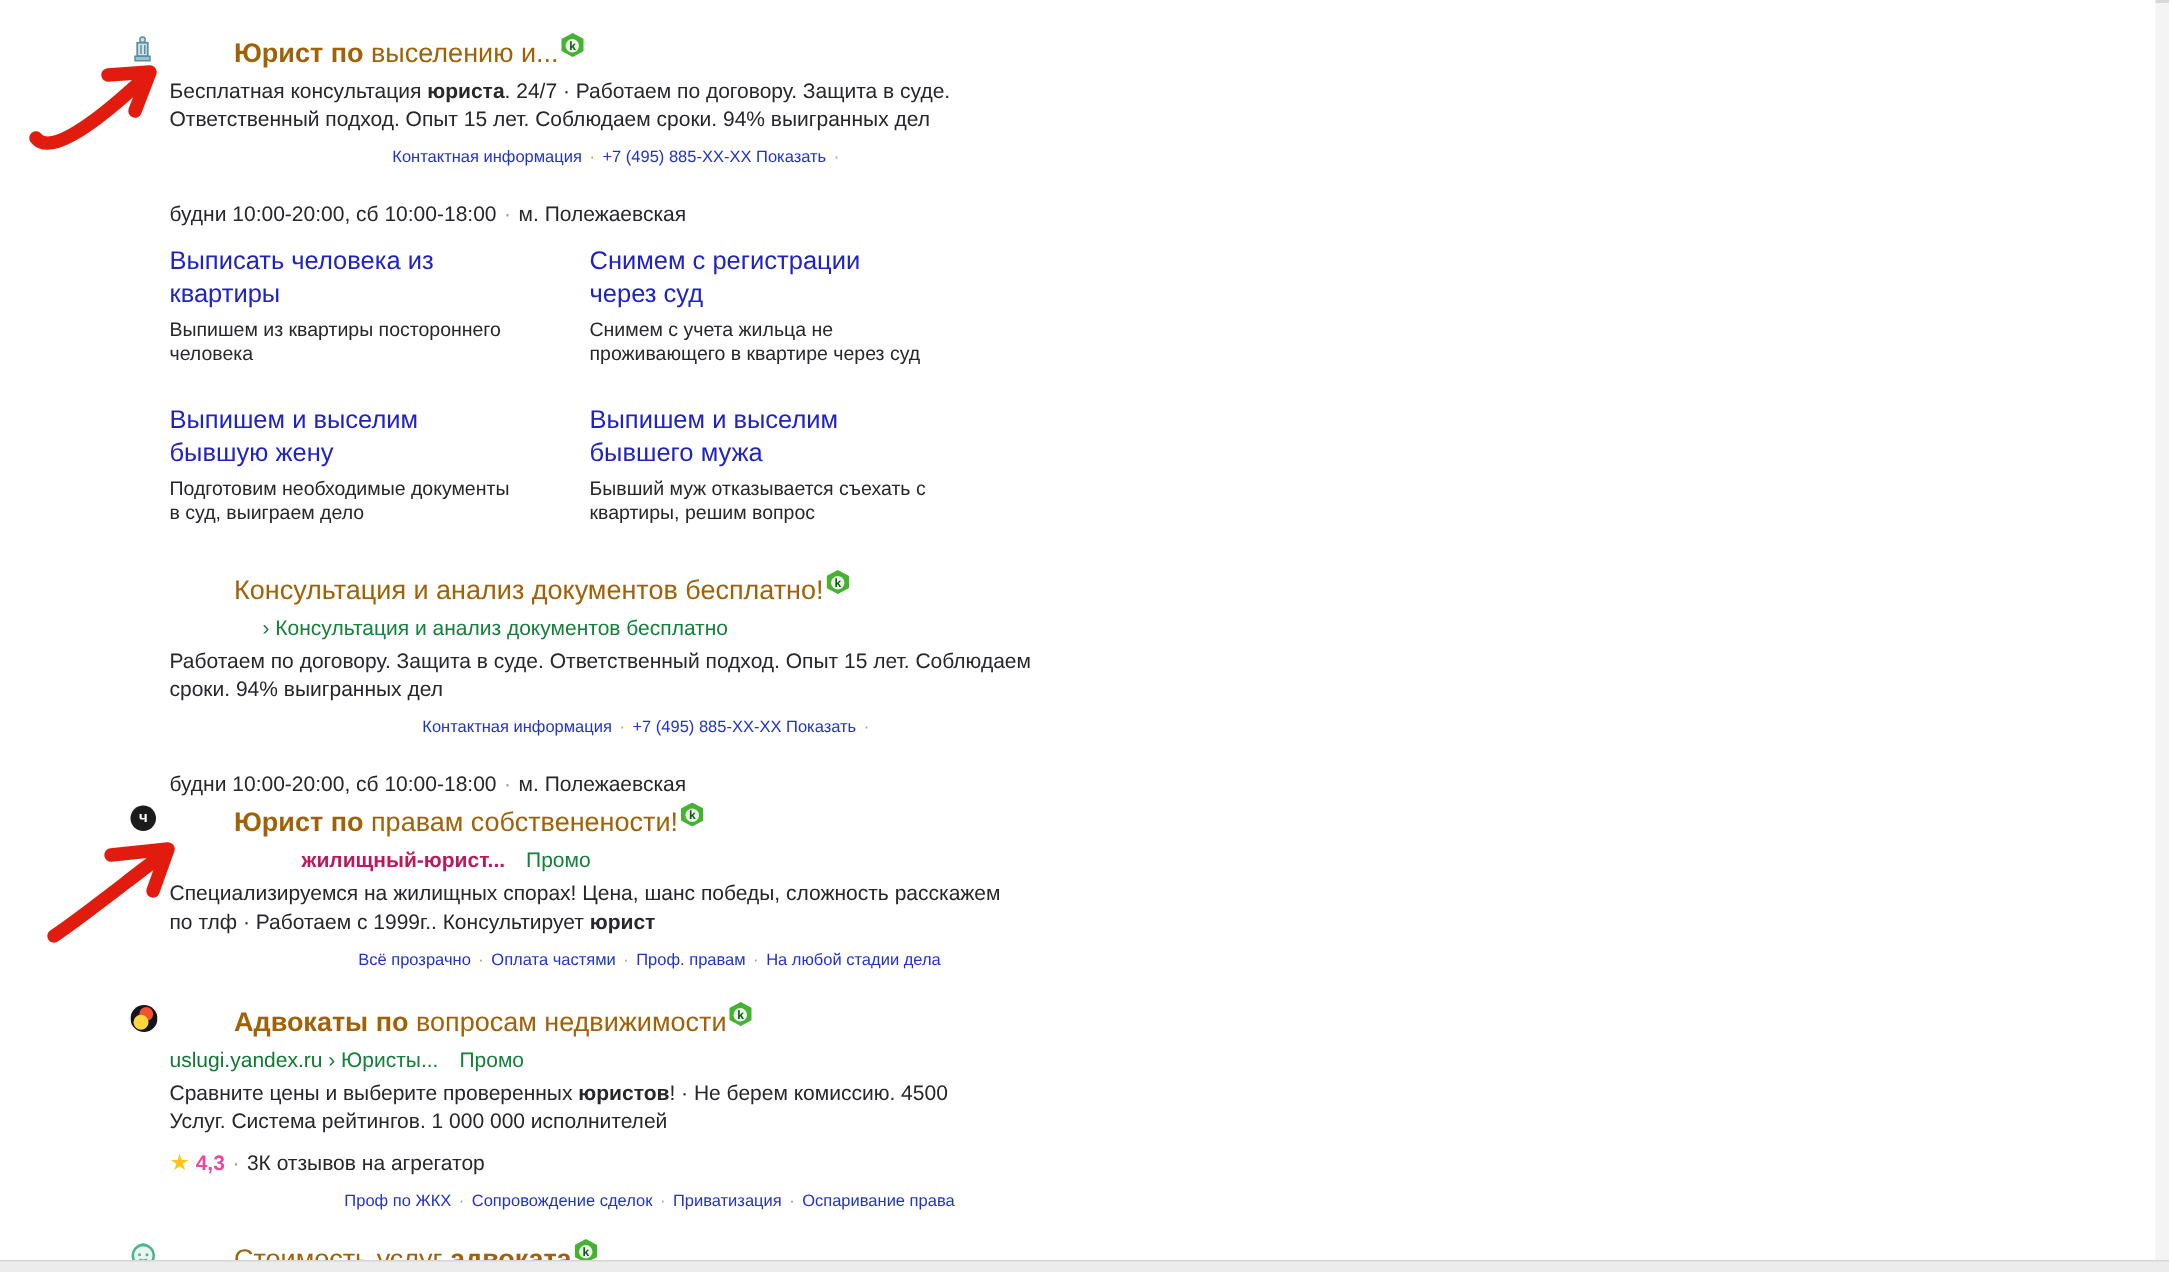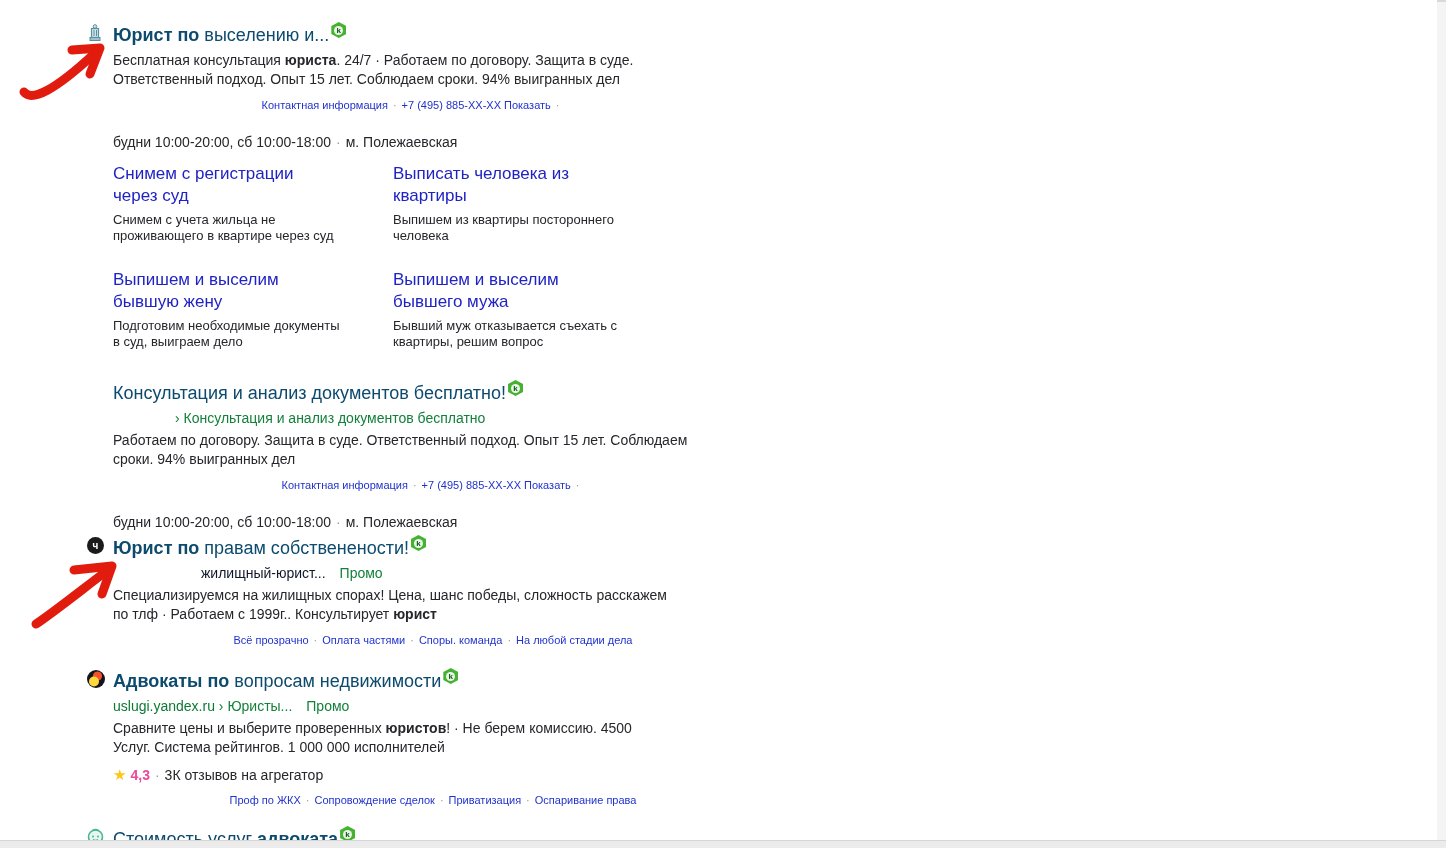--- a/index.html
+++ b/index.html
@@ -4,21 +4,21 @@
 <style>
   html,body{margin:0;padding:0;}
   body{
     width:1446px;height:848px;background:#ffffff;
     font-family:"Liberation Sans", sans-serif;
     color:#26262b;overflow:hidden;position:relative;
   }
   .page{position:relative;width:1446px;height:848px;overflow:hidden;}
   .result{position:absolute;left:113px;}
   .favicon{position:absolute;left:-26px;top:2px;width:18px;height:18px;}
-  .r-title{font-size:18px;line-height:22px;color:#0c4a6e;text-decoration:none;display:inline;}
+  .r-title{font-size:18px;line-height:22px;color:#a16207;text-decoration:none;display:inline;margin-left:43px;}
   .r-title .tb{font-weight:bold;}
   .badge{
     display:inline-block;width:15px;height:16px;margin-left:2px;vertical-align:3px;
     background:#45b231;clip-path:polygon(50% 0,100% 25%,100% 75%,50% 100%,0 75%,0 25%);
     position:relative;
   }
   .badge .bc{
     position:absolute;left:3px;top:3.5px;width:9px;height:9px;border-radius:50%;
     background:rgba(255,255,255,.88);color:#14541a;font-size:8px;font-weight:bold;
     line-height:9px;text-align:center;
@@ -80,26 +80,26 @@
     <div class="linkline">
       <span class="lnk">Контактная информация</span><span class="sep">·</span><span class="lnk">+7 (495) 885-XX-XX Показать</span><span class="sep">·</span>
     </div>
     <div class="plainline">
       <span>будни 10:00-20:00, сб 10:00-18:00</span><span class="sep">·</span><span>м. Полежаевская</span>
     </div>
   </div>
 
   <div class="sitelinks">
     <div>
+      <div class="sl-title">Выписать человека из квартиры</div>
+      <div class="sl-desc">Выпишем из квартиры постороннего человека</div>
+    </div>
+    <div>
       <div class="sl-title">Снимем с регистрации через суд</div>
       <div class="sl-desc">Снимем с учета жильца не проживающего в квартире через суд</div>
-    </div>
-    <div>
-      <div class="sl-title">Выписать человека из квартиры</div>
-      <div class="sl-desc">Выпишем из квартиры постороннего человека</div>
     </div>
     <div>
       <div class="sl-title">Выпишем и выселим бывшую жену</div>
       <div class="sl-desc">Подготовим необходимые документы в суд, выиграем дело</div>
     </div>
     <div>
       <div class="sl-title">Выпишем и выселим бывшего мужа</div>
       <div class="sl-desc">Бывший муж отказывается съехать с квартиры, решим вопрос</div>
     </div>
   </div>
@@ -121,27 +121,27 @@
   </div>
 
   <div class="result" style="top:535px;width:640px;">
     <span class="favicon">
       <div class="circle-ch">ч</div>
     </span>
     <div>
       <span class="r-title"><b class="tb">Юрист по</b><span> правам собственености!</span></span><span class="badge"><span class="bc">k</span></span>
     </div>
     <div class="breadcrumb" style="padding-left:88px;">
-      <span class="lnk" style="color:#0f172a;">жилищный-юрист...</span><span class="promo">Промо</span>
+      <span class="lnk" style="color:#be185d;font-weight:bold;">жилищный-юрист...</span><span class="promo">Промо</span>
     </div>
     <div class="desc" style="max-width:570px;">
       <span>Специализируемся на жилищных спорах! Цена, шанс победы, сложность расскажем по тлф · Работаем с 1999г.. Консультирует </span><b>юрист</b>
     </div>
     <div class="linkline">
-      <span class="lnk">Всё прозрачно</span><span class="sep">·</span><span class="lnk">Оплата частями</span><span class="sep">·</span><span class="lnk">Споры. команда</span><span class="sep">·</span><span class="lnk">На любой стадии дела</span>
+      <span class="lnk">Всё прозрачно</span><span class="sep">·</span><span class="lnk">Оплата частями</span><span class="sep">·</span><span class="lnk">Проф. правам</span><span class="sep">·</span><span class="lnk">На любой стадии дела</span>
     </div>
   </div>
 
   <div class="result" style="top:668px;width:640px;">
     <span class="favicon">
       <svg width="18" height="18" viewBox="0 0 18 18">
         <circle cx="9" cy="9" r="9" fill="#14141e"></circle>
         <circle cx="10.5" cy="6" r="4.6" fill="#f4512c"></circle>
         <circle cx="7" cy="11.5" r="5" fill="#ffd93b"></circle>
       </svg>

